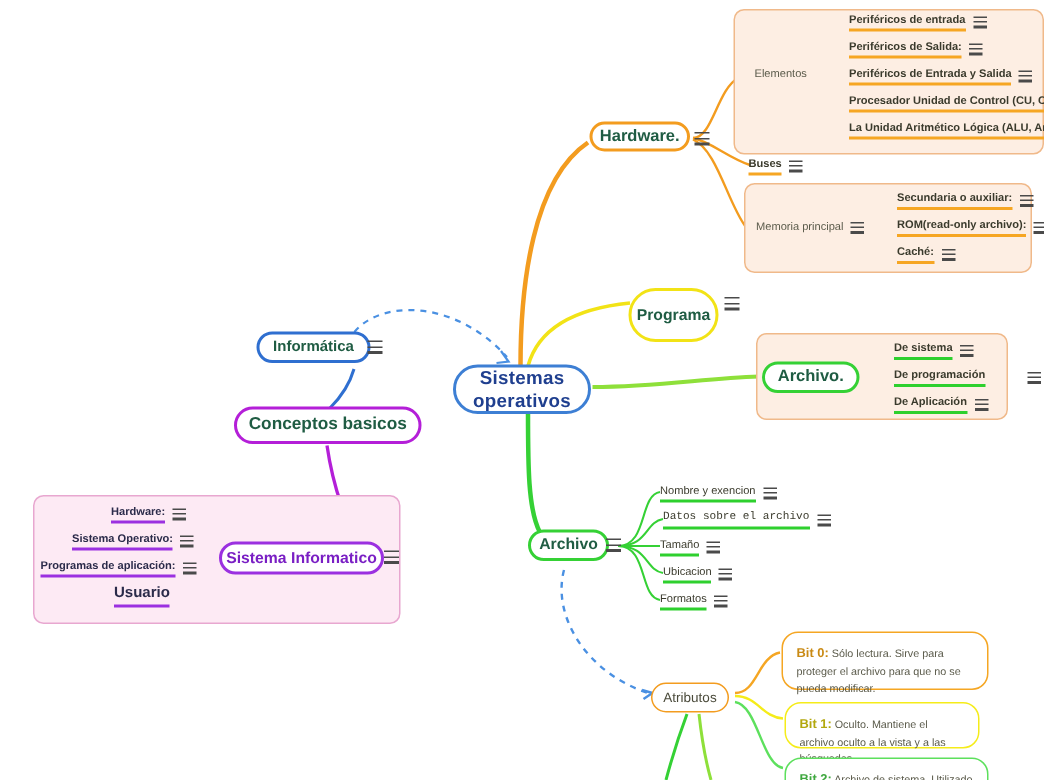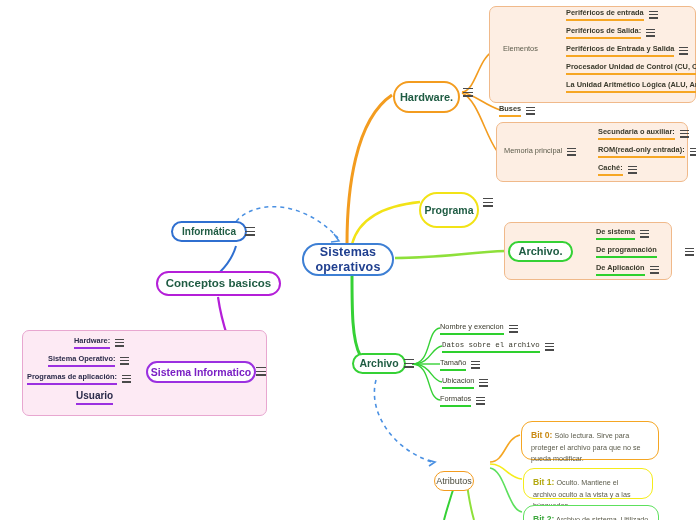--- a/index.html
+++ b/index.html
@@ -206,37 +206,37 @@
   </div>
   <div class="leaf" style="left:598px;top:128px;">
     <span class="txt">Secundaria o auxiliar:</span>
     <span class="hmb">
         <i></i>
         <i></i>
         <i></i>
       </span>
   </div>
   <div class="leaf" style="left:598px;top:146px;">
-    <span class="txt">ROM(read-only entrada):</span>
+    <span class="txt">ROM(read-only archivo):</span>
     <span class="hmb">
         <i></i>
         <i></i>
         <i></i>
       </span>
   </div>
   <div class="leaf" style="left:598px;top:164px;">
     <span class="txt">Caché:</span>
     <span class="hmb">
         <i></i>
         <i></i>
         <i></i>
       </span>
   </div>
 
-  <div class="pill orange" style="left:393px;top:81px;width:67px;height:32px;">Hardware.</div>
+  <div class="pill orange" style="left:393px;top:81px;width:67px;height:20px;">Hardware.</div>
   <div class="nodehmb" style="left:463px;top:88px;">
       <i></i>
       <i></i>
       <i></i>
     </div>
 
   <div class="group" style="left:504px;top:222px;width:168px;height:58px;"></div>
   <div class="pill green" style="left:508px;top:241px;width:65px;height:21px;">Archivo.</div>
   <div class="leaf g" style="left:596px;top:228px;">
     <span class="txt">De sistema</span>
@@ -314,21 +314,21 @@
   </div>
   <div class="leaf g" style="left:440px;top:395px;">
     <span class="txt" style="font-weight:normal;">Formatos</span>
     <span class="hmb">
         <i></i>
         <i></i>
         <i></i>
       </span>
   </div>
 
-  <div class="pill orangesm" style="left:434px;top:471px;width:40px;height:20px;">Atributos</div>
+  <div class="pill orangesm" style="left:434px;top:455px;width:52px;height:20px;">Atributos</div>
 
   <div class="callout c-orange" style="left:521px;top:421px;width:138px;height:39px;">
     <span class="b">Bit 0:</span>
     <span>Sólo lectura. Sirve para proteger el archivo para que no se pueda modificar.</span>
   </div>
   <div class="callout c-yellow" style="left:523px;top:468px;width:130px;height:31px;">
     <span class="b">Bit 1:</span>
     <span>Oculto. Mantiene el archivo oculto a la vista y a las búsquedas.</span>
   </div>
   <div class="callout c-green" style="left:523px;top:505px;width:136px;height:31px;">

